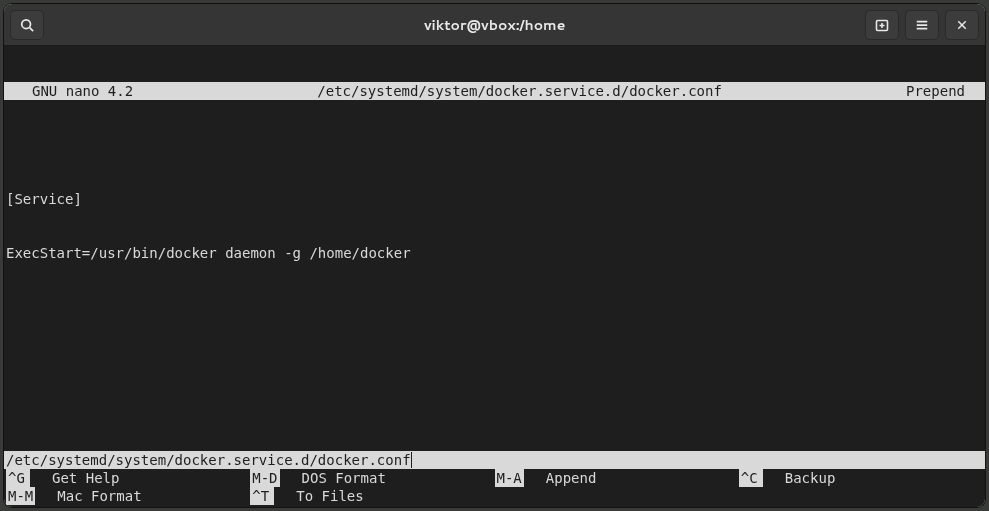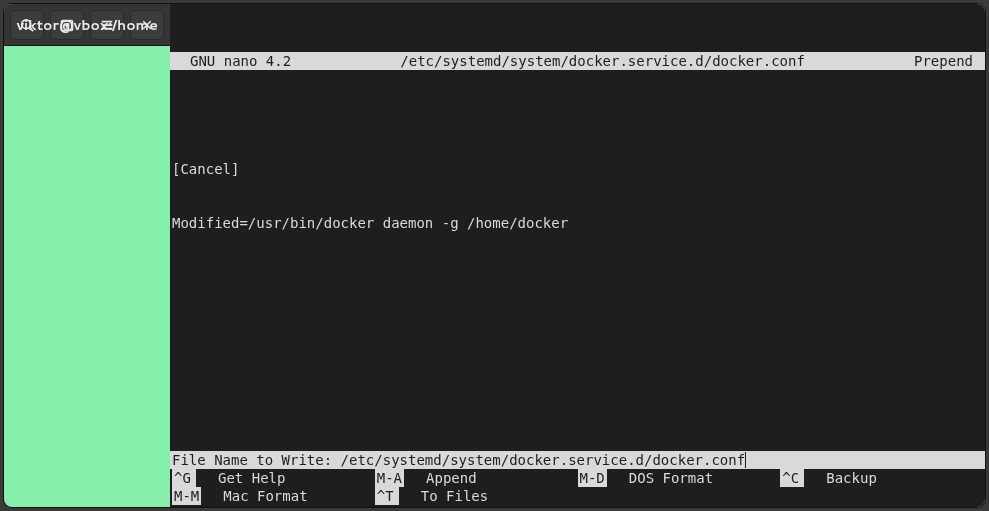--- a/index.html
+++ b/index.html
@@ -4,21 +4,21 @@
 <style>
   * { margin: 0; padding: 0; box-sizing: border-box; }
   html, body { width: 989px; height: 511px; overflow: hidden; background: #3a3a38; font-family: "DejaVu Sans Mono", "Menlo", "Consolas", monospace; }
   .window {
     position: absolute;
     left: 4px; top: 4px; right: 4px; bottom: 4px;
     background: #86efac;
     border-radius: 8px;
     overflow: hidden;
     display: flex;
-    flex-direction: row;
+    flex-direction: column;
     box-shadow: 0 0 0 1px #111;
   }
   .titlebar {
     height: 42px;
     background: #353535;
     display: flex;
     align-items: center;
     padding: 0 6px;
     gap: 6px;
     position: relative;
@@ -53,22 +53,21 @@
     line-height: 18px;
     padding: 0;
     position: relative;
     white-space: pre;
   }
   .nano-header {
     background: #d9d9d9;
     color: #1e1e1e;
     height: 18px;
     display: flex;
-    padding: 0 10px;
-    margin-top: 12px;
+    padding: 0 18px;
   }
   .nano-header .app { padding-left: 10px; }
   .nano-header .file { flex: 1; text-align: center; }
   .nano-header .mod { padding-right: 2px; }
   .nano-body {
     padding: 0 2px;
     color: #d9d9d9;
   }
   .nano-body .line { height: 18px; }
   .nano-prompt {
@@ -145,30 +144,30 @@
   </div>
 
   <div class="terminal">
     <div class="nano-header">
       <span class="app">GNU nano 4.2</span>
       <span class="file">/etc/systemd/system/docker.service.d/docker.conf</span>
       <span class="mod">Prepend</span>
     </div>
 
     <div class="nano-body">
-      <div class="line">[Cancel]</div>
-      <div class="line">Modified=/usr/bin/docker daemon -g /home/docker</div>
+      <div class="line">[Service]</div>
+      <div class="line">ExecStart=/usr/bin/docker daemon -g /home/docker</div>
     </div>
 
     <div class="nano-prompt">
-      <span>File Name to Write: </span><span>/etc/systemd/system/docker.service.d/docker.conf</span><span class="cursor"></span>
+      <span>/etc/systemd/system/docker.service.d/docker.conf</span><span class="cursor"></span>
     </div>
 
     <div class="nano-shortcuts">
       <div class="sc"><span class="key">^G</span><span class="lbl">Get Help</span></div>
+      <div class="sc"><span class="key">M-D</span><span class="lbl">DOS Format</span></div>
       <div class="sc"><span class="key">M-A</span><span class="lbl">Append</span></div>
-      <div class="sc"><span class="key">M-D</span><span class="lbl">DOS Format</span></div>
       <div class="sc"><span class="key">^C</span><span class="lbl">Backup</span></div>
       <div class="sc"><span class="key">M-M</span><span class="lbl">Mac Format</span></div>
       <div class="sc"><span class="key">^T</span><span class="lbl">To Files</span></div>
     </div>
   </div>
 </div>
 
 </body></html>

